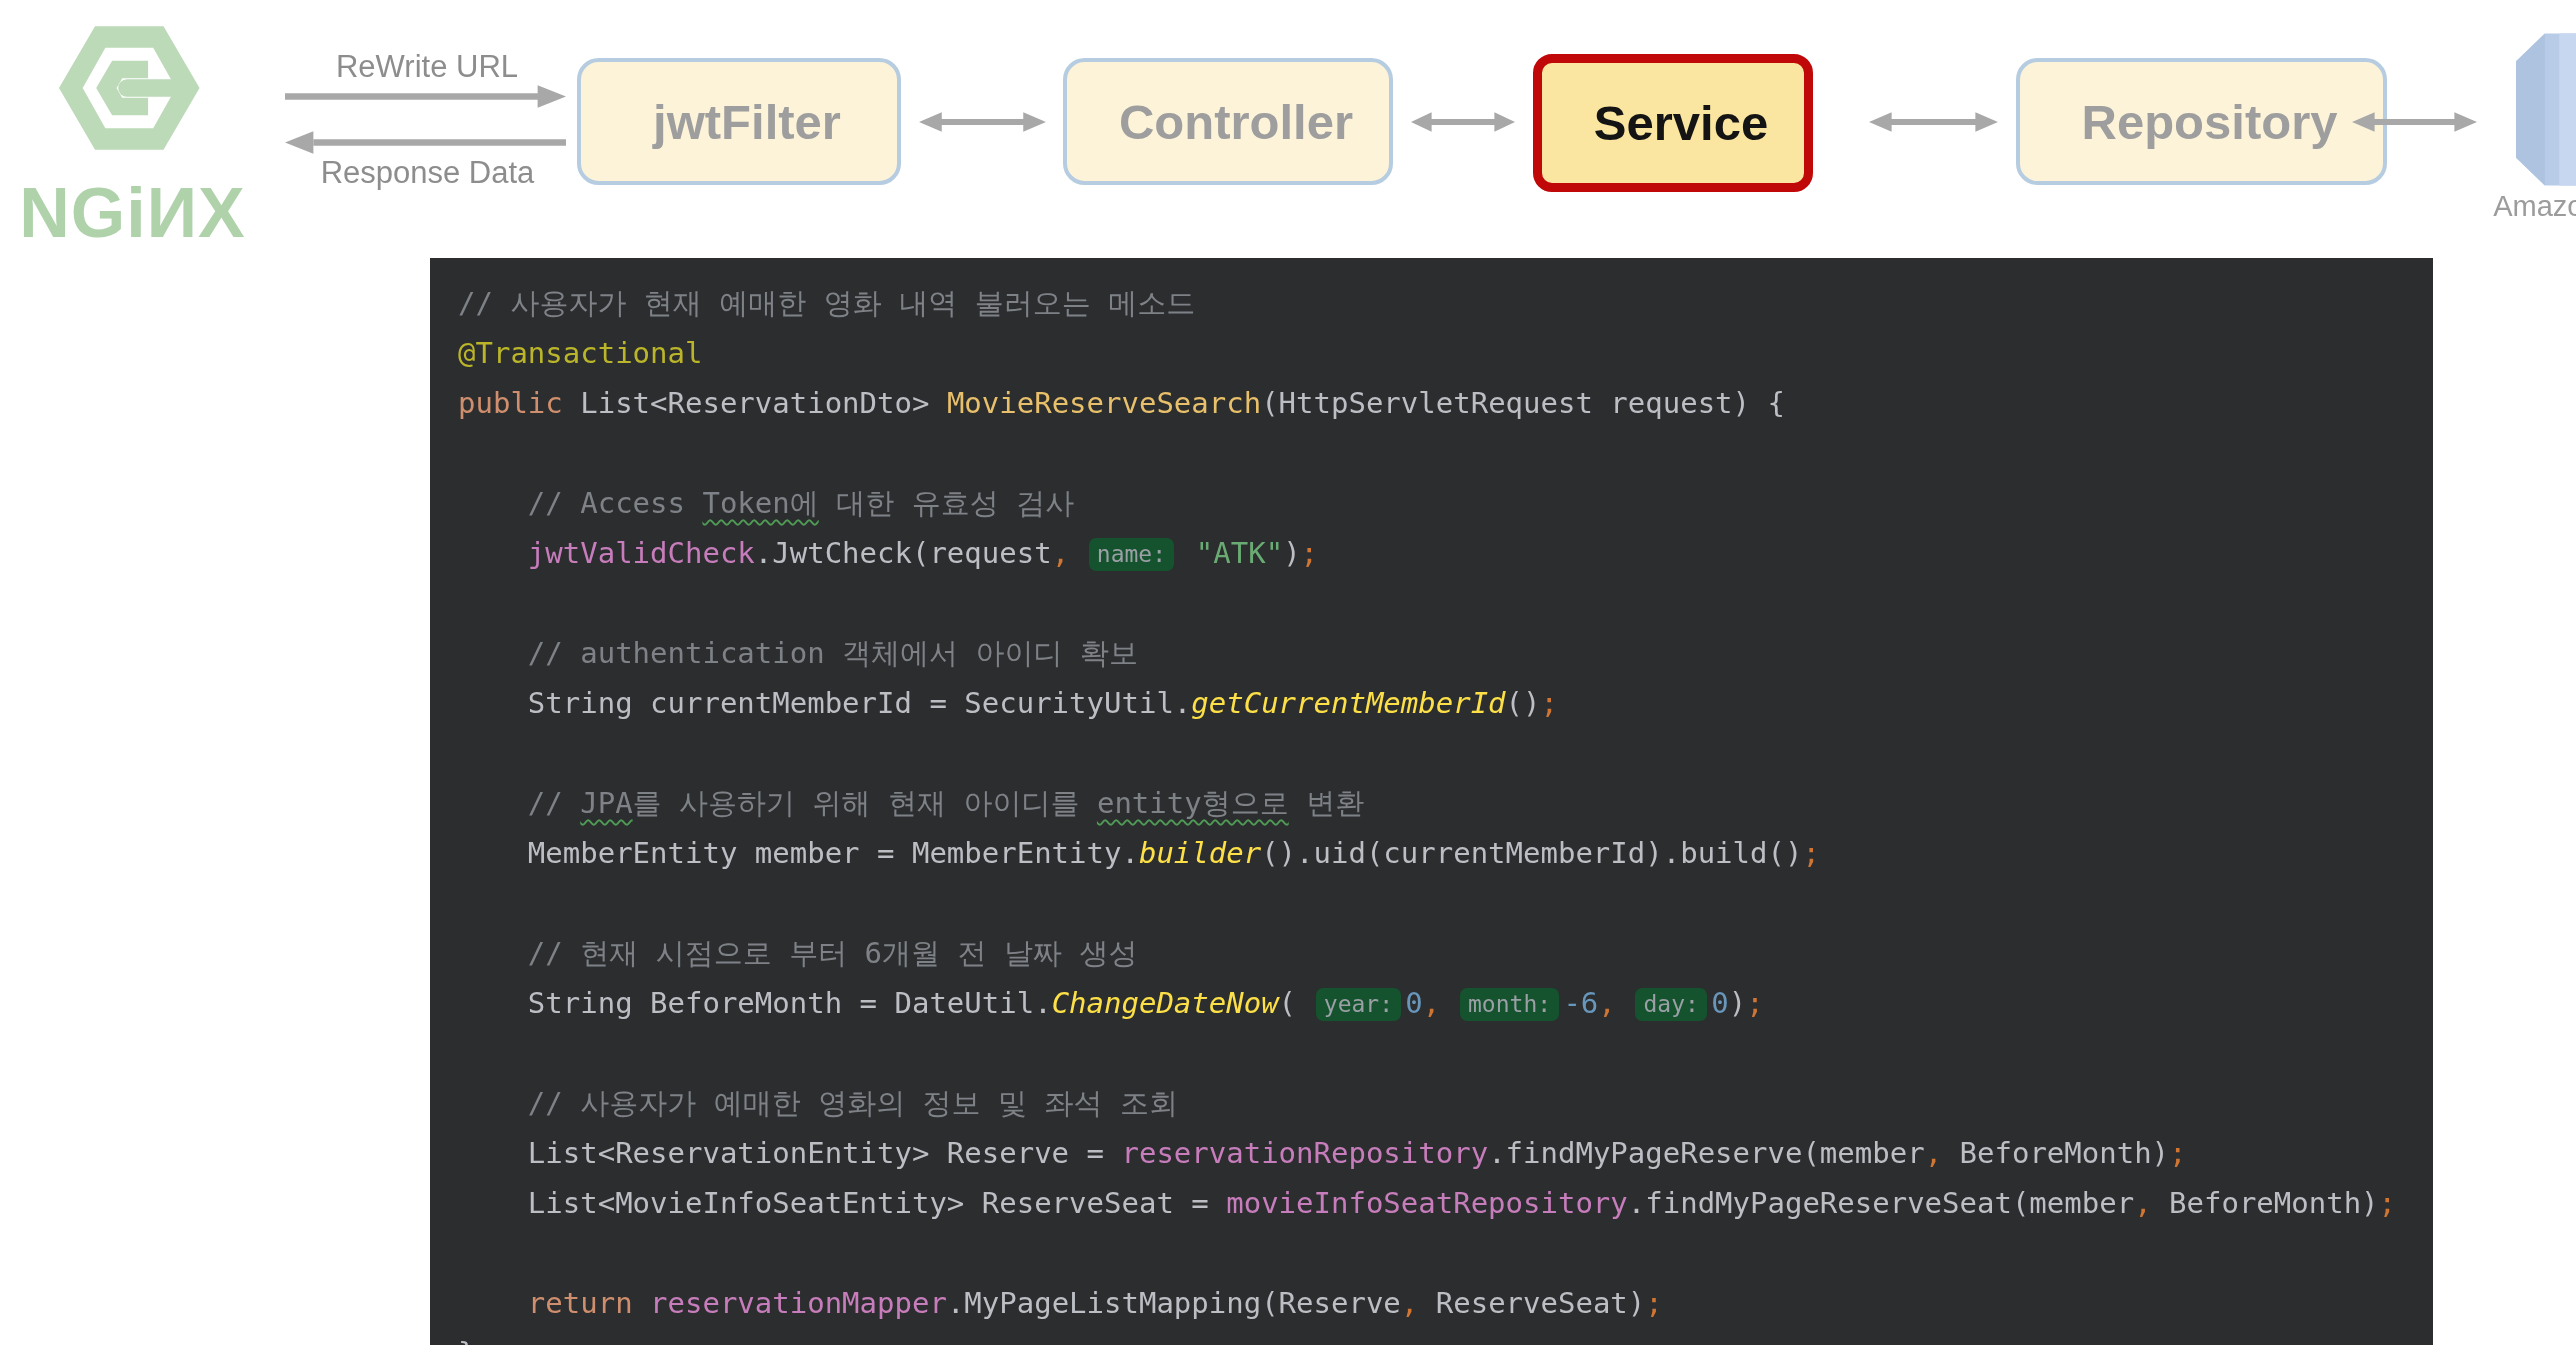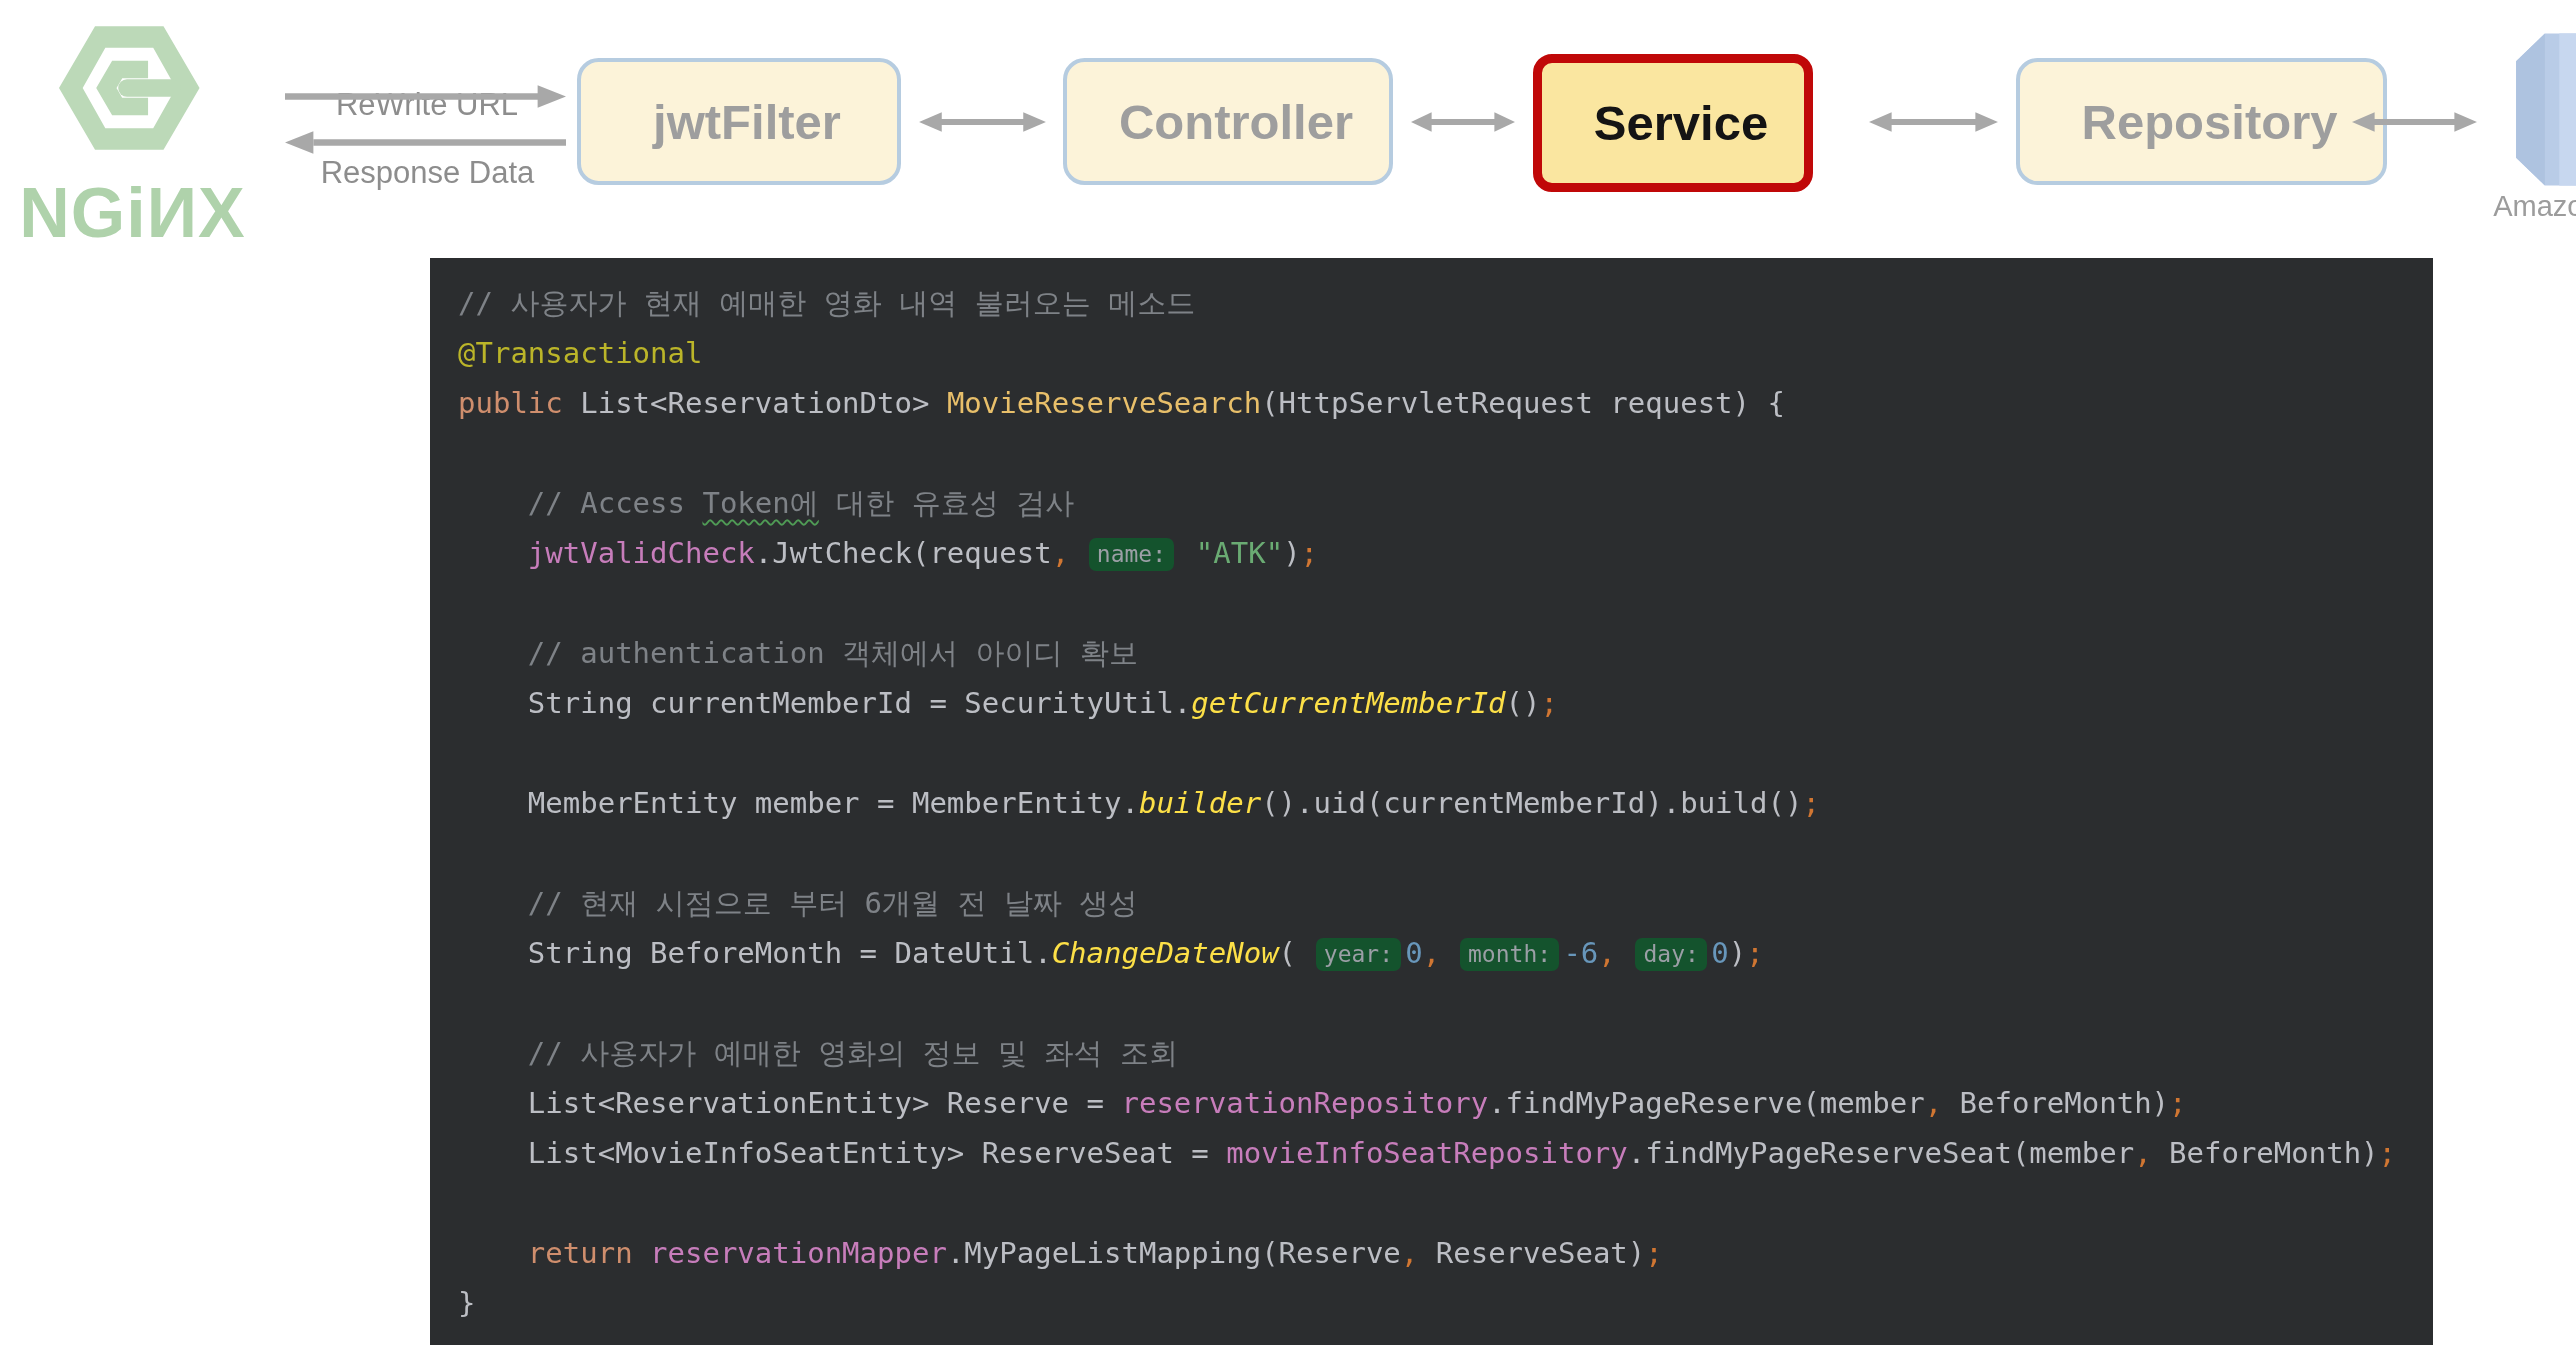--- a/index.html
+++ b/index.html
@@ -4,21 +4,21 @@
 <style>
   html,body{margin:0;padding:0;background:#ffffff;}
   .stage{position:relative;width:2723px;height:1346px;background:#ffffff;overflow:hidden;
          font-family:"Liberation Sans", sans-serif;}
 
   
   .abs{position:absolute;}
   .nginx-wordmark{left:0;top:173px;width:265px;text-align:center;
     font-size:70px;font-weight:bold;letter-spacing:1px;color:var(--nginx-green,#AFD2AB);}
   .flow-label{color:#8D8D8D;font-size:31px;white-space:nowrap;}
-  .lbl-rewrite{left:319px;top:49px;width:216px;text-align:center;margin-top:38px;}
+  .lbl-rewrite{left:319px;top:49px;width:216px;text-align:center;}
   .lbl-response{left:309px;top:155px;width:237px;text-align:center;}
 
   .node{position:absolute;box-sizing:border-box;border-radius:21.6px;
         background:var(--node-fill,#FCF3D9);border:4.1px solid var(--node-border,#B6CCE0);
         display:flex;align-items:center;justify-content:center;
         font-size:49px;font-weight:bold;color:var(--node-text,#9E9E9E);padding-left:16px;}
   .node-jwt{left:577px;top:58px;width:324px;height:127px;}
   .node-controller{left:1063px;top:58px;width:330px;height:127px;}
   .node-repo{left:2016px;top:58px;width:371px;height:127px;}
   .node-service{left:1533px;top:54px;width:280px;height:138px;border-radius:19px;
@@ -108,20 +108,21 @@
       <div class="code-line"><span class="tok-cm">// 사용자가 현재 예매한 영화 내역 불러오는 메소드</span></div>
       <div class="code-line"><span class="tok-an">@Transactional</span></div>
       <div class="code-line"><span class="tok-kw">public </span><span class="tok-tx">List&lt;ReservationDto&gt; </span><span class="tok-mth">MovieReserveSearch</span><span class="tok-tx">(HttpServletRequest request) {</span></div>
       <div class="code-line"> </div>
       <div class="code-line"><span class="tok-cm">    // Access </span><span class="tok-cmsq">Token에</span><span class="tok-cm"> 대한 유효성 검사</span></div>
       <div class="code-line"><span class="tok-fld">    jwtValidCheck</span><span class="tok-tx">.JwtCheck(request</span><span class="tok-pn">, </span><span class="tok-inlay">name:</span><span class="tok-str"> "ATK"</span><span class="tok-tx">)</span><span class="tok-pn">;</span></div>
       <div class="code-line"> </div>
       <div class="code-line"><span class="tok-cm">    // authentication 객체에서 아이디 확보</span></div>
       <div class="code-line"><span class="tok-tx">    String currentMemberId = SecurityUtil.</span><span class="tok-it">getCurrentMemberId</span><span class="tok-tx">()</span><span class="tok-pn">;</span></div>
       <div class="code-line"> </div>
+      <div class="code-line"><span class="tok-cm">    // </span><span class="tok-cmsq">JPA</span><span class="tok-cm">를 사용하기 위해 현재 아이디를 </span><span class="tok-cmsq">entity형으로</span><span class="tok-cm"> 변환</span></div>
       <div class="code-line"><span class="tok-tx">    MemberEntity member = MemberEntity.</span><span class="tok-it">builder</span><span class="tok-tx">().uid(currentMemberId).build()</span><span class="tok-pn">;</span></div>
       <div class="code-line"> </div>
       <div class="code-line"><span class="tok-cm">    // 현재 시점으로 부터 6개월 전 날짜 생성</span></div>
       <div class="code-line"><span class="tok-tx">    String BeforeMonth = DateUtil.</span><span class="tok-it">ChangeDateNow</span><span class="tok-tx">( </span><span class="tok-inlay">year:</span><span class="tok-num">0</span><span class="tok-pn">, </span><span class="tok-inlay">month:</span><span class="tok-num">-6</span><span class="tok-pn">, </span><span class="tok-inlay">day:</span><span class="tok-num">0</span><span class="tok-tx">)</span><span class="tok-pn">;</span></div>
       <div class="code-line"> </div>
       <div class="code-line"><span class="tok-cm">    // 사용자가 예매한 영화의 정보 및 좌석 조회</span></div>
       <div class="code-line"><span class="tok-tx">    List&lt;ReservationEntity&gt; Reserve = </span><span class="tok-fld">reservationRepository</span><span class="tok-tx">.findMyPageReserve(member</span><span class="tok-pn">, </span><span class="tok-tx">BeforeMonth)</span><span class="tok-pn">;</span></div>
       <div class="code-line"><span class="tok-tx">    List&lt;MovieInfoSeatEntity&gt; ReserveSeat = </span><span class="tok-fld">movieInfoSeatRepository</span><span class="tok-tx">.findMyPageReserveSeat(member</span><span class="tok-pn">, </span><span class="tok-tx">BeforeMonth)</span><span class="tok-pn">;</span></div>
       <div class="code-line"> </div>
       <div class="code-line"><span class="tok-kw">    return </span><span class="tok-fld">reservationMapper</span><span class="tok-tx">.MyPageListMapping(Reserve</span><span class="tok-pn">, </span><span class="tok-tx">ReserveSeat)</span><span class="tok-pn">;</span></div>

